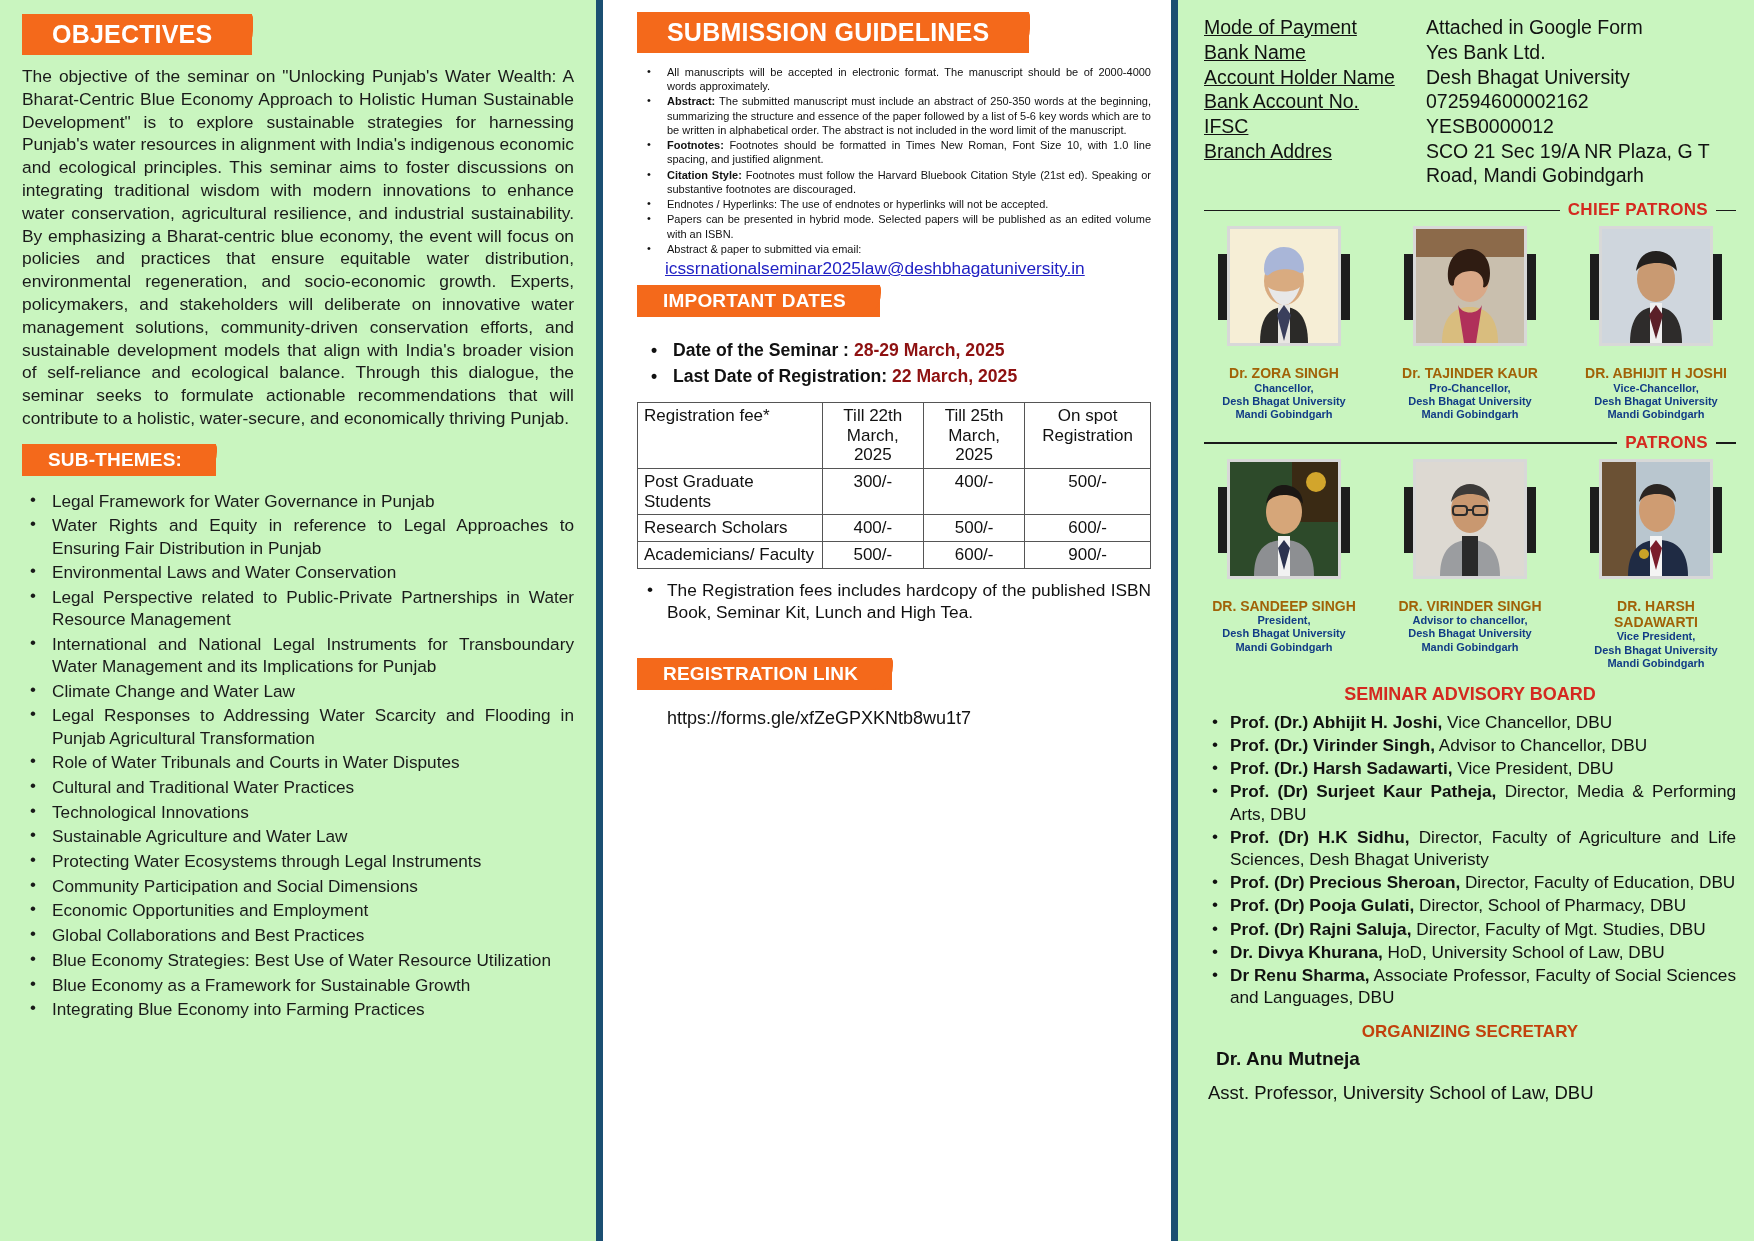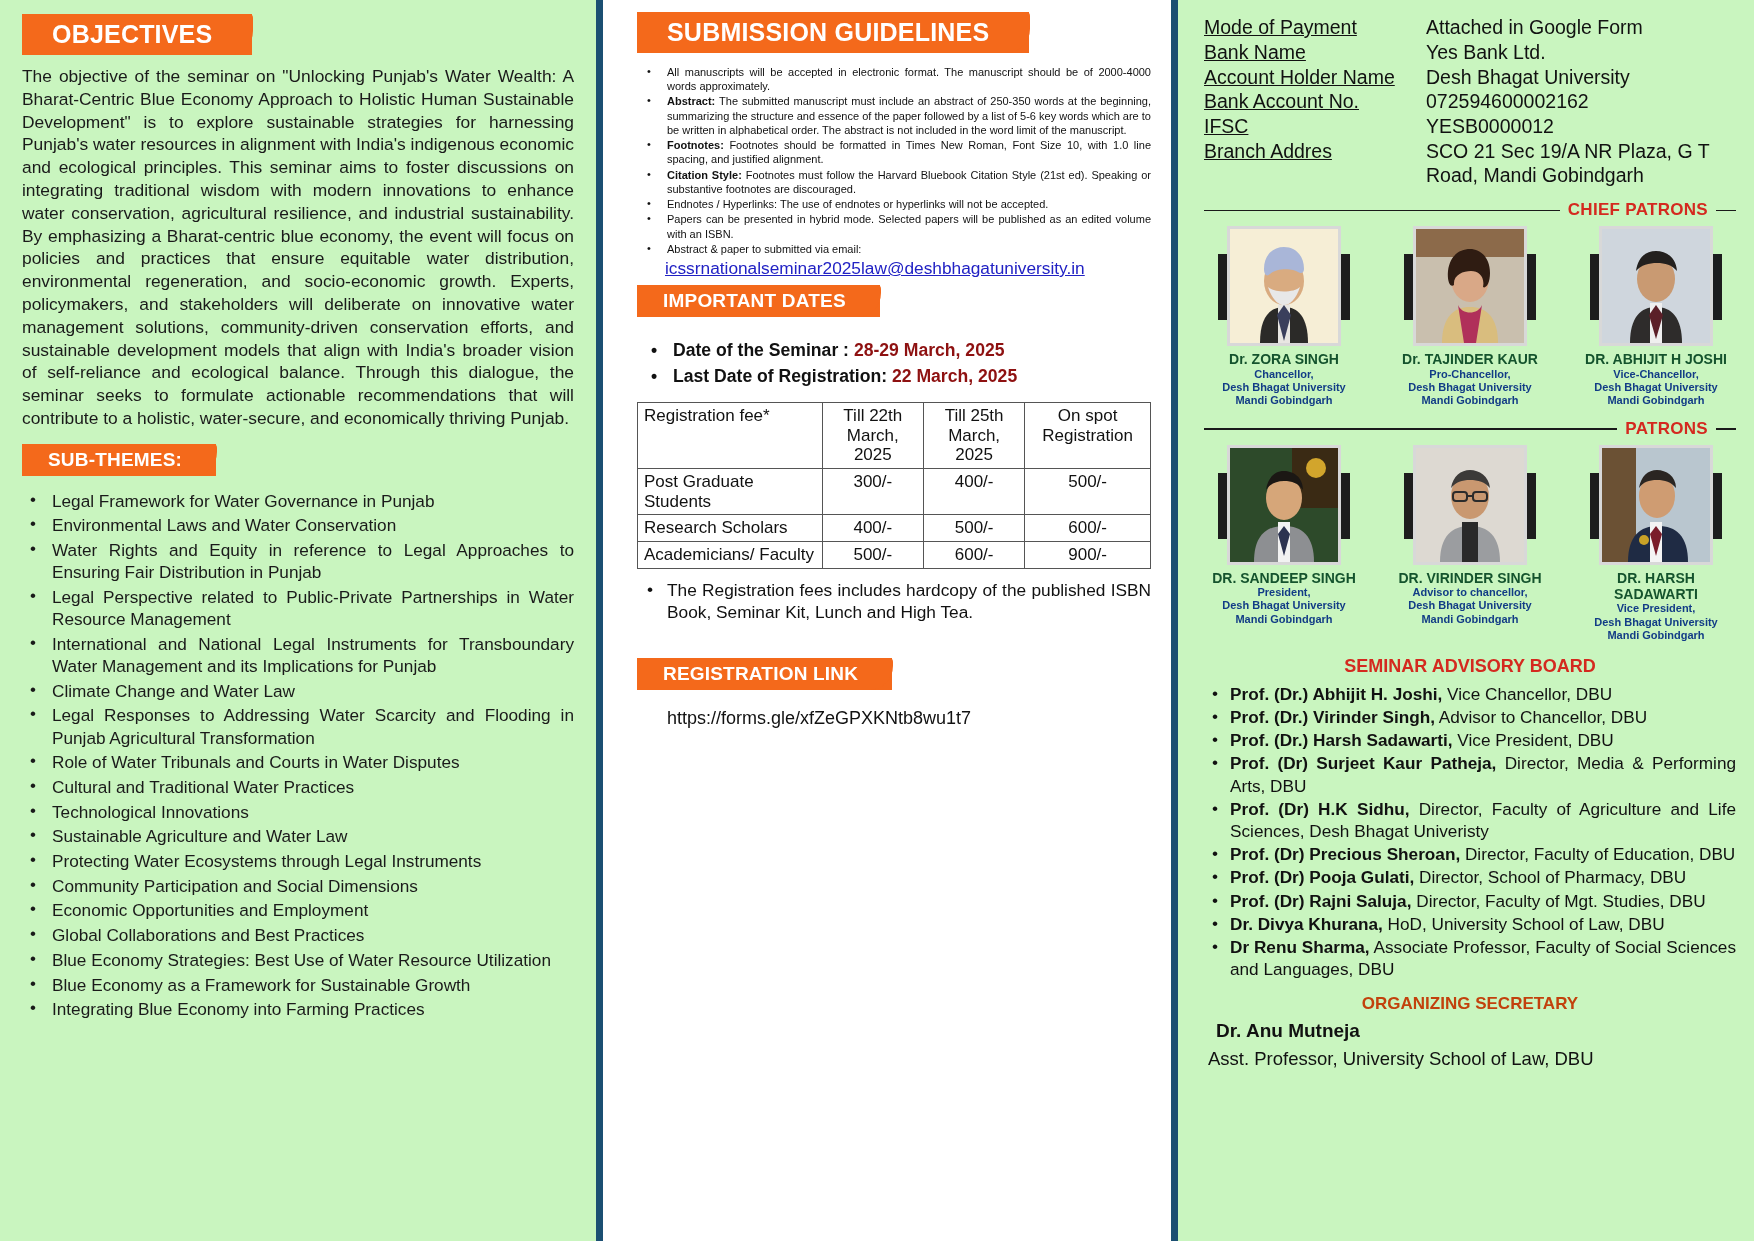--- a/index.html
+++ b/index.html
@@ -192,60 +192,60 @@
   }
   .photo-wrap::before { left: -9px; }
   .photo-wrap::after { right: -9px; }
   .photo {
     width: 114px; height: 120px;
     border: 3px solid #d8d8d8;
     position: relative; z-index: 2;
     overflow: hidden;
     display: block;
   }
-  .p-name { color: #14532d; font-weight: bold; font-size: 14px; margin-top: 1px; line-height: 1.15; }
+  .p-name { color: #a16207; font-weight: bold; font-size: 14px; margin-top: 15px; line-height: 1.15; }
   .p-role { color: #123c86; font-weight: bold; font-size: 11px; line-height: 1.2; }
 
   .board-title {
     text-align: center; color: #d4291f; font-weight: bold;
     font-size: 18px; margin: 14px 0 6px 0;
   }
   .board-list { list-style: none; }
   .board-list li {
     position: relative;
     font-size: 17.2px; line-height: 1.29;
     text-align: justify;
     padding-left: 26px; color: #111;
     margin-bottom: 1px;
   }
   .board-list li::before { content: "\2022"; position: absolute; left: 8px; top: -1px; }
   .board-list b { font-weight: bold; }
 
   .org-title { text-align: center; color: #c2410c; font-weight: bold; font-size: 17px; margin: 14px 0 6px 0; }
   .org-name { font-size: 19px; font-weight: bold; color: #111; padding-left: 12px; }
-  .org-sub { font-size: 18.5px; color: #111; padding-left: 4px; margin-top: 6px; }
+  .org-sub { font-size: 18.5px; color: #111; padding-left: 4px; margin-top: 12px; }
 </style>
 </head>
 <body>
 
 <div class="page">
 
   <div class="col-left">
     <div class="ribbon">
       <span>OBJECTIVES</span>
     </div>
     <div class="obj-text">The objective of the seminar on "Unlocking Punjab's Water Wealth: A Bharat-Centric Blue Economy Approach to Holistic Human Sustainable Development" is to explore sustainable strategies for harnessing Punjab's water resources in alignment with India's indigenous economic and ecological principles. This seminar aims to foster discussions on integrating traditional wisdom with modern innovations to enhance water conservation, agricultural resilience, and industrial sustainability. By emphasizing a Bharat-centric blue economy, the event will focus on policies and practices that ensure equitable water distribution, environmental regeneration, and socio-economic growth. Experts, policymakers, and stakeholders will deliberate on innovative water management solutions, community-driven conservation efforts, and sustainable development models that align with India's broader vision of self-reliance and ecological balance. Through this dialogue, the seminar seeks to formulate actionable recommendations that will contribute to a holistic, water-secure, and economically thriving Punjab.</div>
 
     <div class="ribbon ribbon-sm">
       <span>SUB-THEMES:</span>
     </div>
     <ul class="subthemes-list">
       <li>Legal Framework for Water Governance in Punjab</li>
+      <li>Water Rights and Equity in reference to Legal Approaches to Ensuring Fair Distribution in Punjab</li>
       <li>Environmental Laws and Water Conservation</li>
-      <li>Water Rights and Equity in reference to Legal Approaches to Ensuring Fair Distribution in Punjab</li>
       <li>Legal Perspective related to Public-Private Partnerships in Water Resource Management</li>
       <li>International and National Legal Instruments for Transboundary Water Management and its Implications for Punjab</li>
       <li>Climate Change and Water Law</li>
       <li>Legal Responses to Addressing Water Scarcity and Flooding in Punjab Agricultural Transformation</li>
       <li>Role of Water Tribunals and Courts in Water Disputes</li>
       <li>Cultural and Traditional Water Practices</li>
       <li>Technological Innovations</li>
       <li>Sustainable Agriculture and Water Law</li>
       <li>Protecting Water Ecosystems through Legal Instruments</li>
       <li>Community Participation and Social Dimensions</li>

